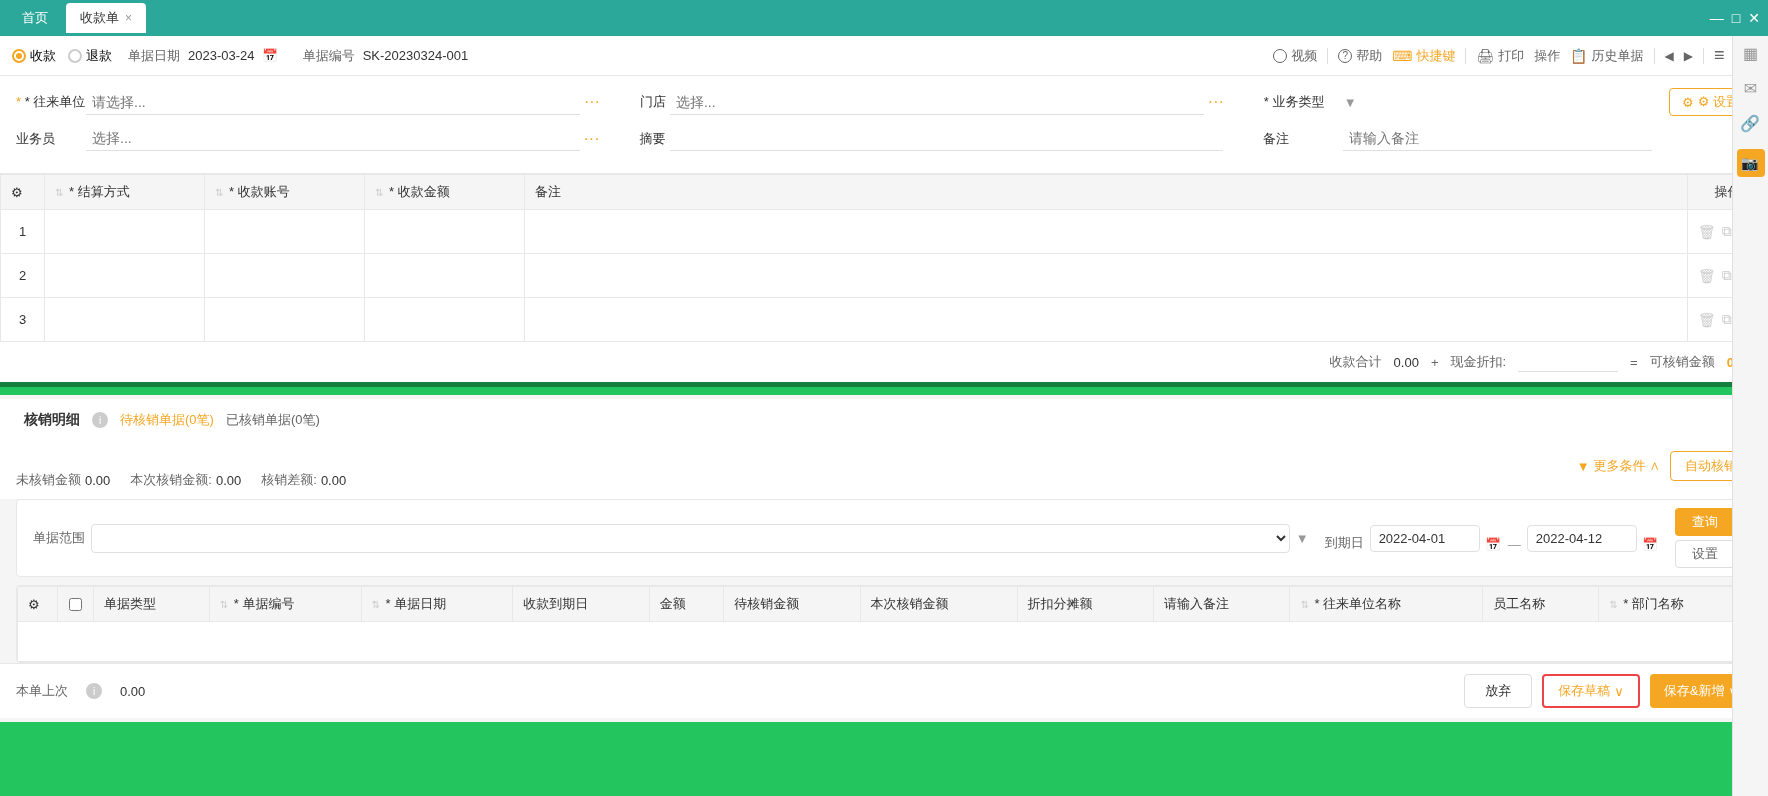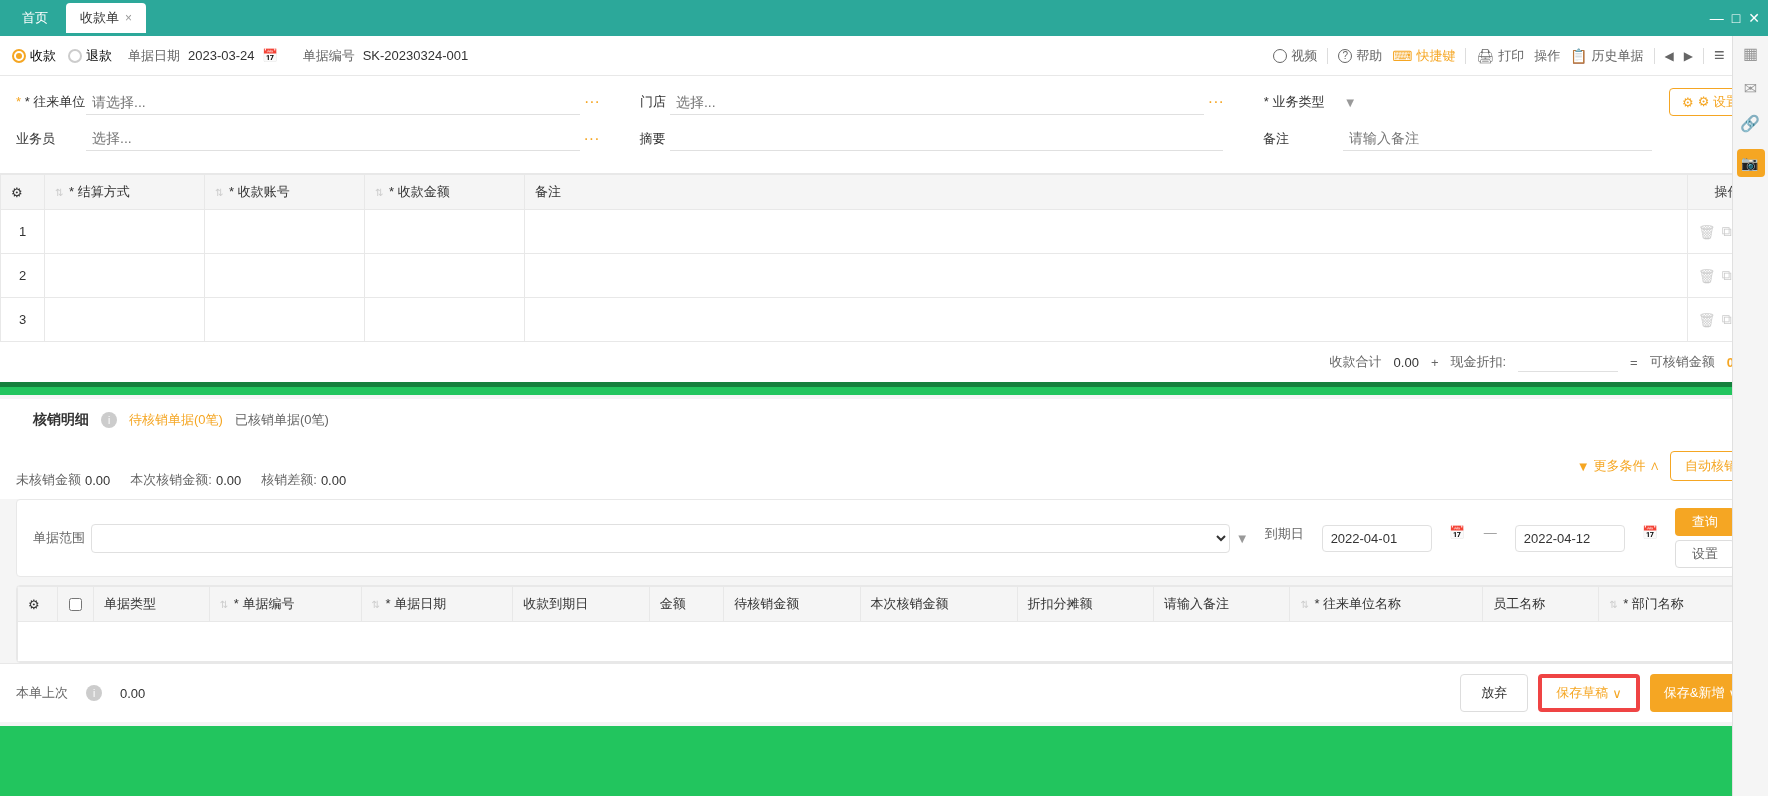--- a/index.html
+++ b/index.html
@@ -139,21 +139,21 @@
     .footer-orange { color: #f5a623; font-weight: bold; }
     .footer-input {
       border: none; border-bottom: 1px solid #e0e0e0;
       width: 100px; padding: 2px 4px; outline: none; color: #333;
     }
 
     
     .section-header {
       display: flex;
       align-items: center;
-      padding: 12px 33px 8px;
+      padding: 12px 24px 8px;
       gap: 12px;
       background: #fff;
     }
     .section-title { font-size: 14px; font-weight: bold; color: #333; }
     .info-icon {
       width: 16px; height: 16px; border-radius: 50%;
       background: #ccc; color: #fff; font-size: 10px;
       display: inline-flex; align-items: center; justify-content: center;
       cursor: pointer;
     }
@@ -203,21 +203,21 @@
     .filter-select {
       flex: 1;
       border: 1px solid #e0e0e0;
       padding: 5px 8px;
       border-radius: 4px;
       background: #fff;
       color: #333;
       outline: none;
     }
     .filter-date {
-      display: flex; align-items: flex-start; gap: 18px;
+      display: flex; align-items: flex-end; gap: 6px;
     }
     .filter-date-input {
       border: 1px solid #e0e0e0;
       padding: 5px 8px;
       border-radius: 4px;
       background: #fff;
       color: #333;
       outline: none;
       width: 110px;
     }
@@ -285,21 +285,21 @@
       background: #fff;
       border: 1px solid #ddd;
       color: #333;
       padding: 6px 20px;
       border-radius: 4px;
       cursor: pointer;
       font-size: 13px;
     }
     .btn-save-draft {
       background: #fff;
-      border: 4px solid #ef4444;
+      border: 2px solid #ef4444;
       color: #f5a623;
       padding: 6px 14px;
       border-radius: 4px;
       cursor: pointer;
       font-size: 13px;
       display: flex; align-items: center; gap: 4px;
     }
     .btn-save-new {
       background: #f5a623;
       border: none;

